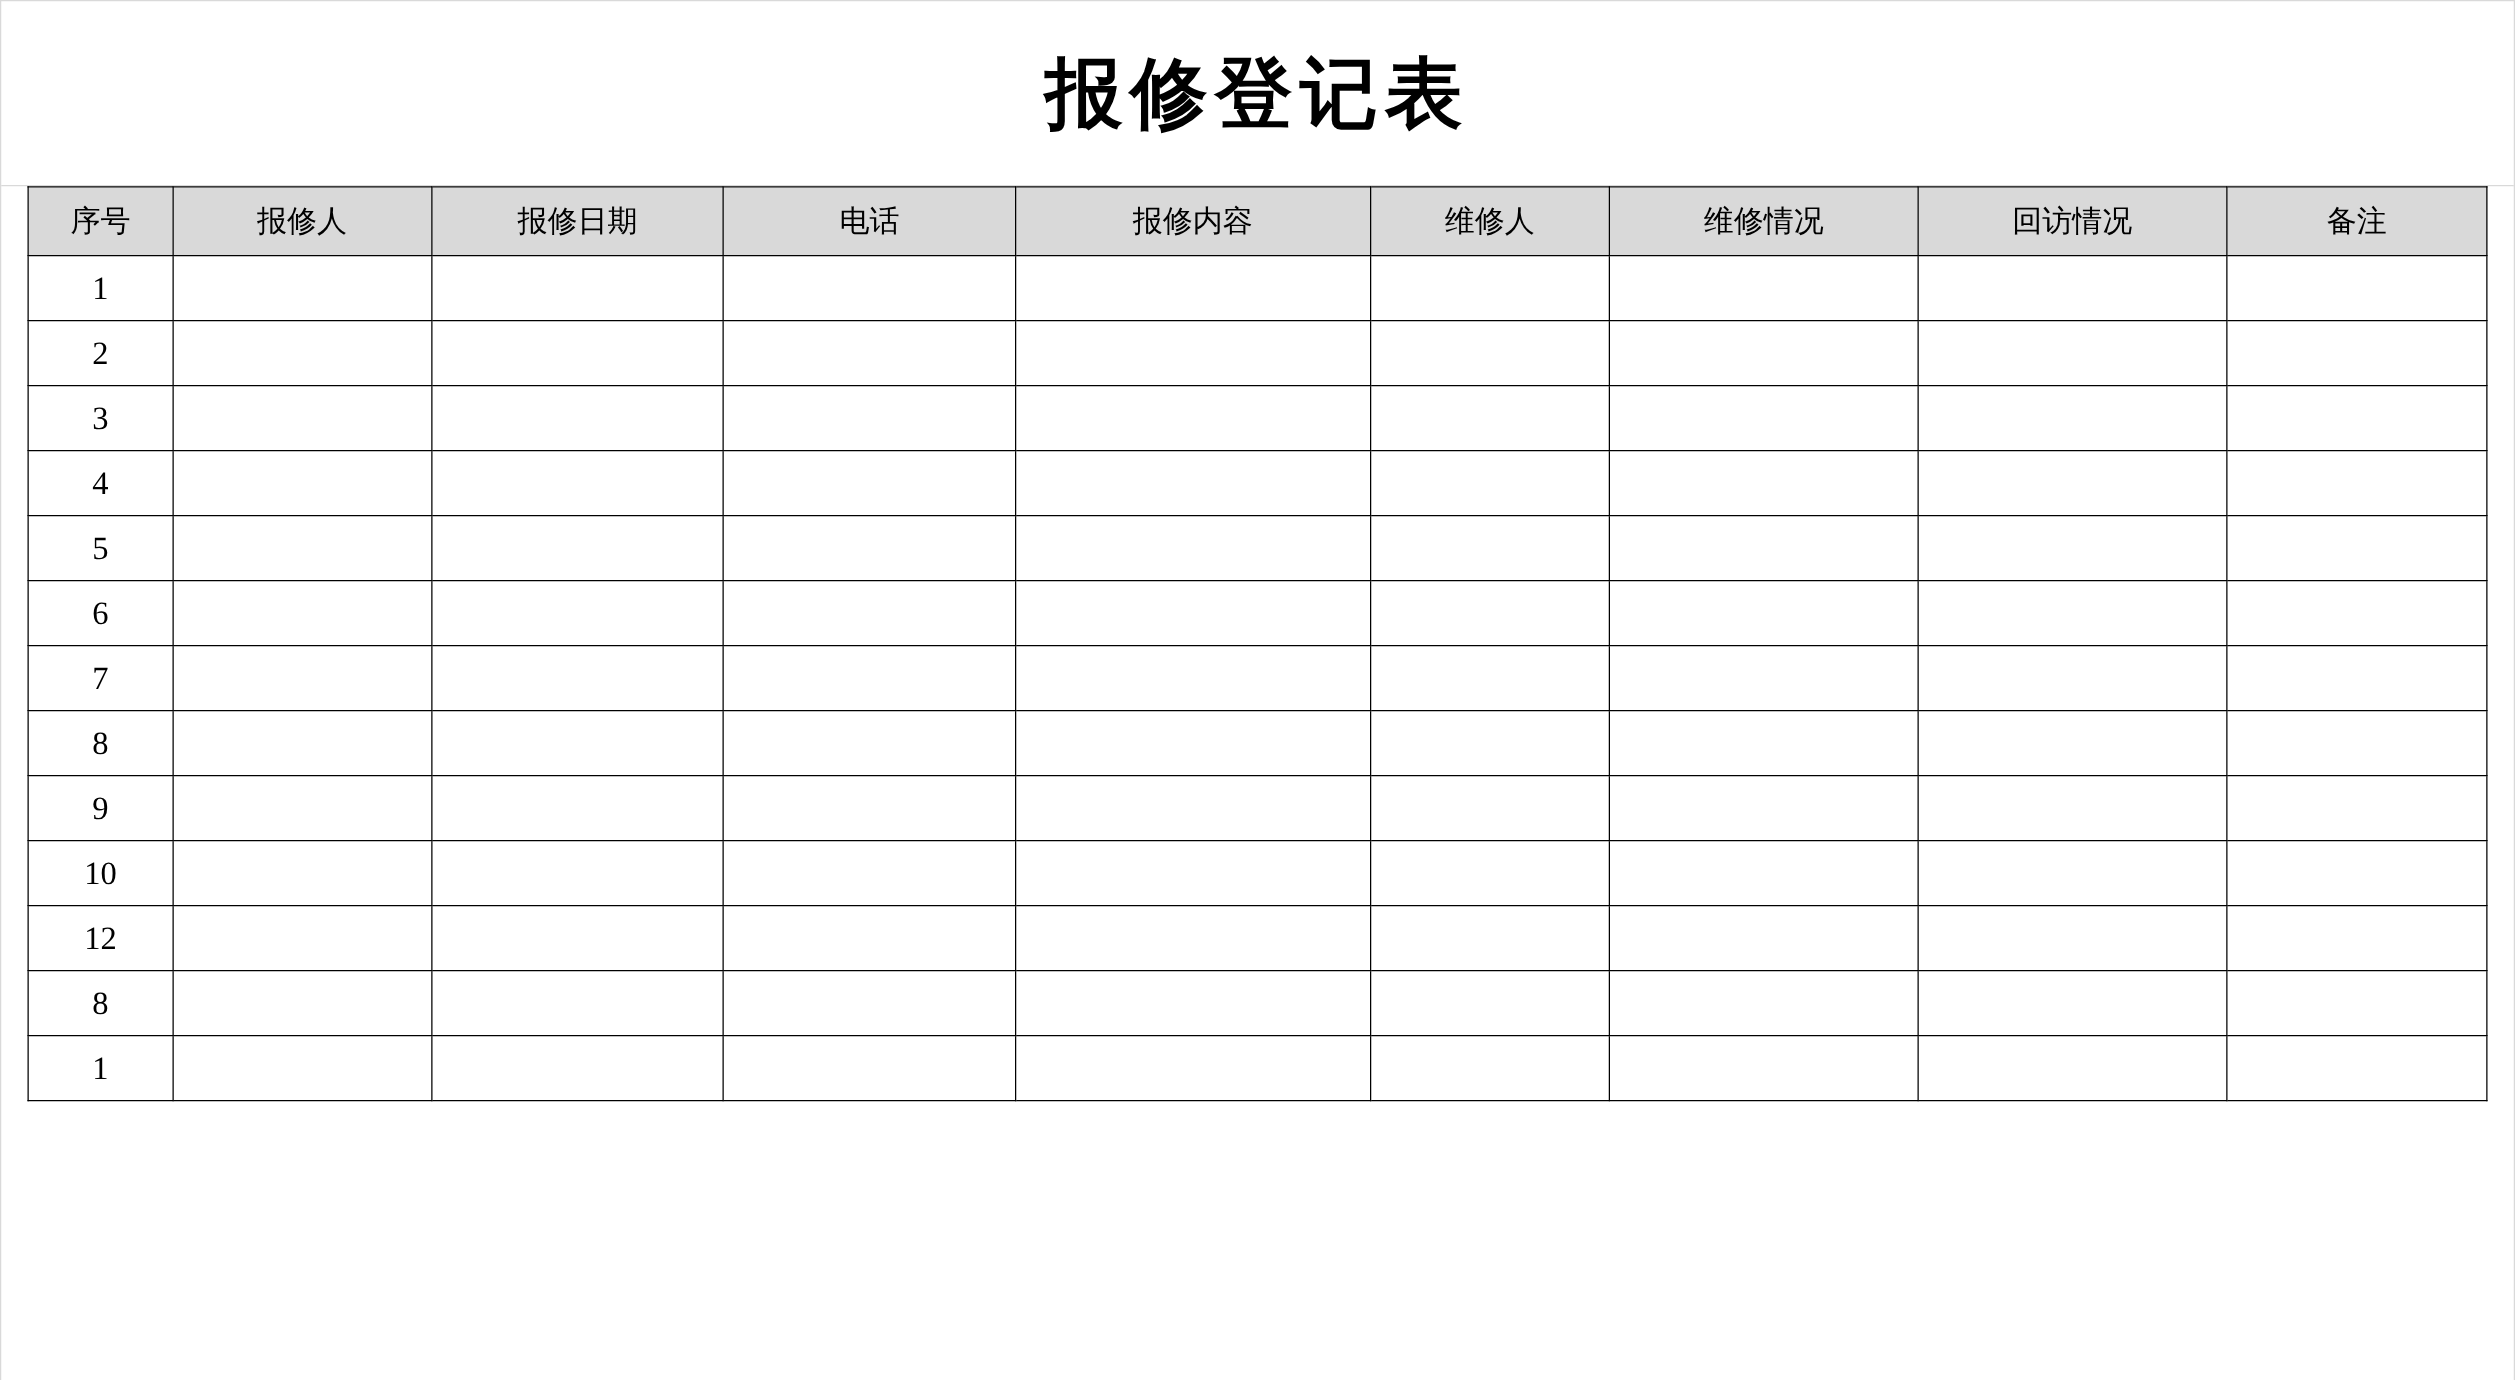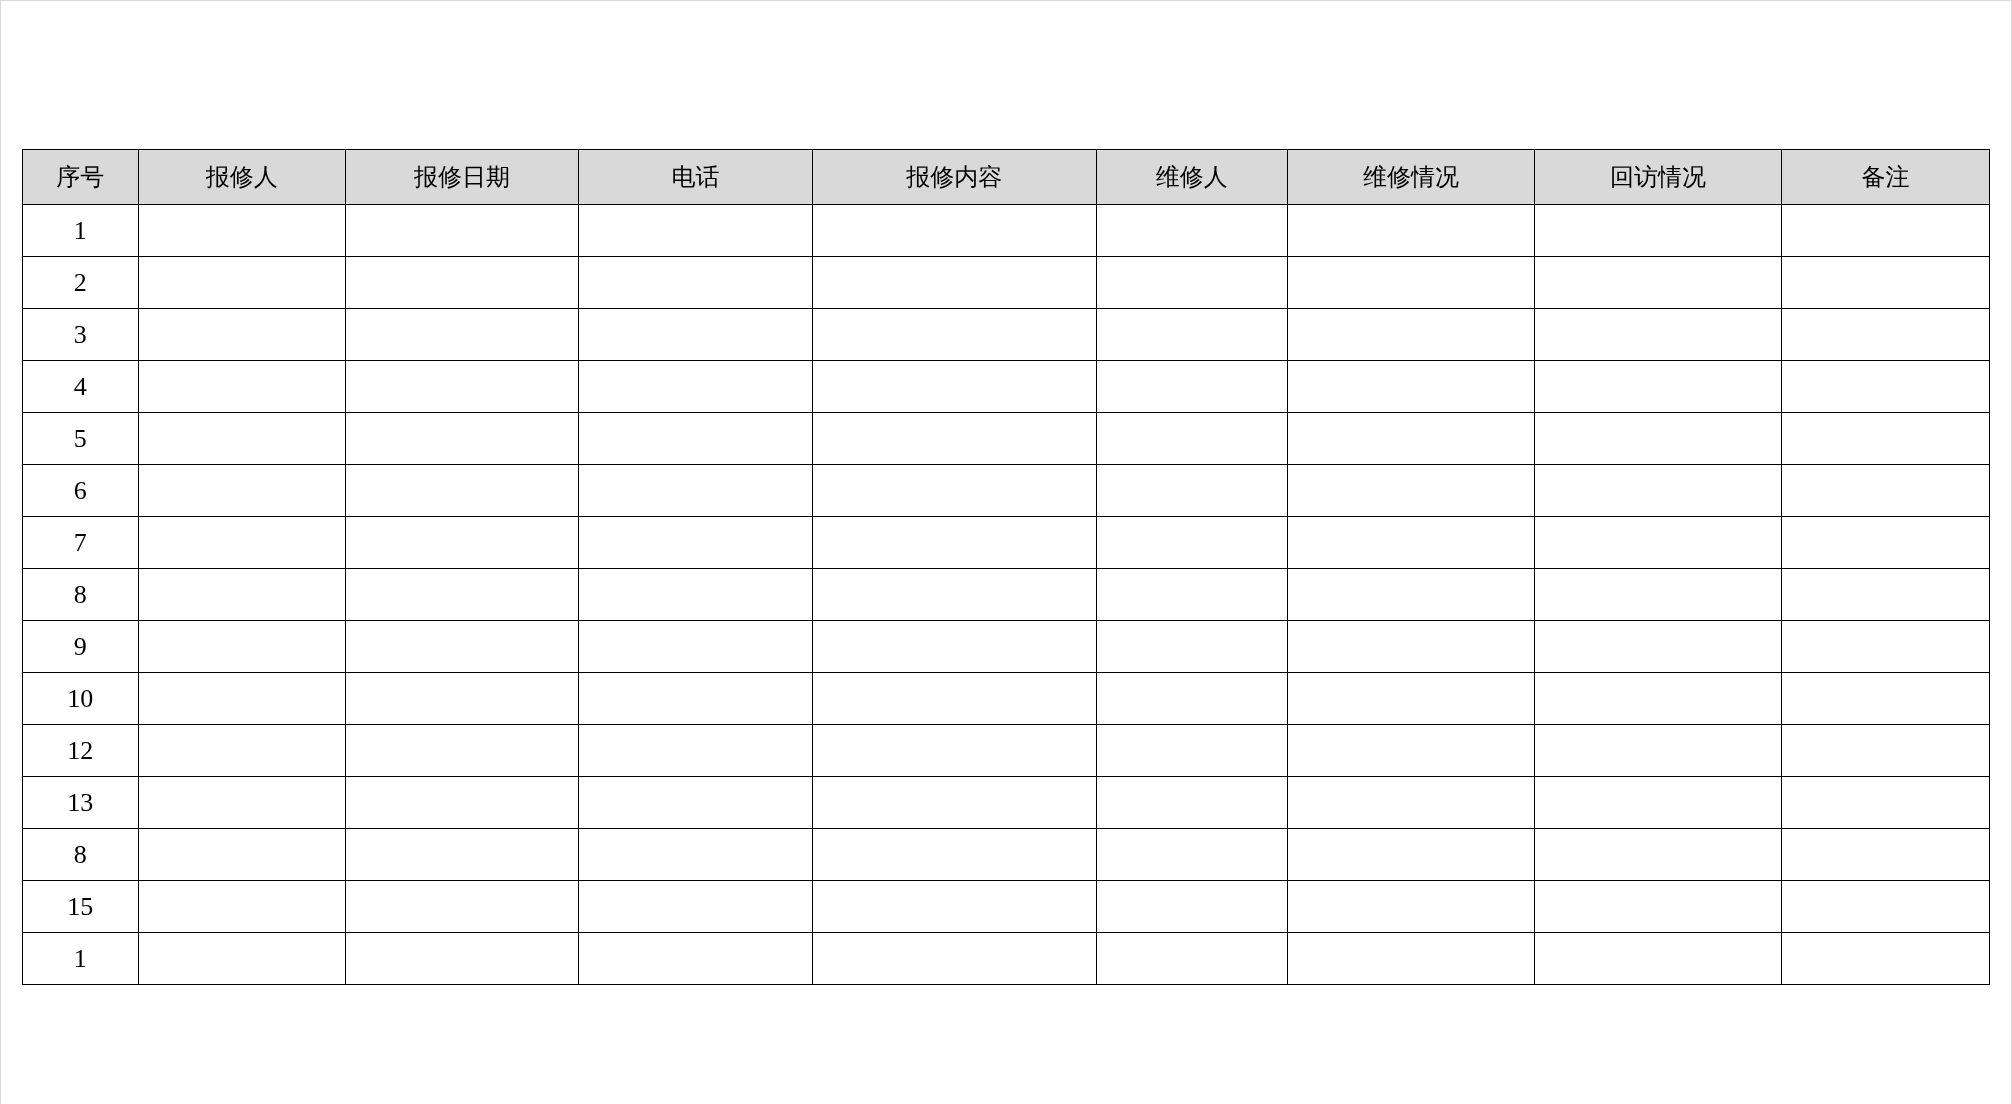--- a/index.html
+++ b/index.html
@@ -111,20 +111,23 @@
   col.c8 { width: 187px; }
 </style>
 </head>
 <body>
 
 <div class="sheet">
   <div class="frame-top"></div>
   <div class="frame-left"></div>
   <div class="frame-right"></div>
 
+  <div class="title-band">
+    <div class="title">报修登记表</div>
+  </div>
 
   <div class="table-wrap">
     <table class="reg">
       <colgroup>
         <col class="c0">
           <col class="c1">
           <col class="c2">
           <col class="c3">
           <col class="c4">
         <col class="c5">
@@ -261,43 +264,21 @@
             <td></td>
             <td></td>
             <td></td>
             <td></td>
             <td></td>
             <td></td>
             <td></td>
             <td></td>
           </tr>
           <tr>
-            <td class="idx">13</td>
-            <td></td>
-            <td></td>
-            <td></td>
-            <td></td>
-            <td></td>
-            <td></td>
-            <td></td>
-            <td></td>
-          </tr>
-          <tr>
             <td class="idx">8</td>
-            <td></td>
-            <td></td>
-            <td></td>
-            <td></td>
-            <td></td>
-            <td></td>
-            <td></td>
-            <td></td>
-          </tr>
-          <tr>
-            <td class="idx">15</td>
             <td></td>
             <td></td>
             <td></td>
             <td></td>
             <td></td>
             <td></td>
             <td></td>
             <td></td>
           </tr>
           <tr>

